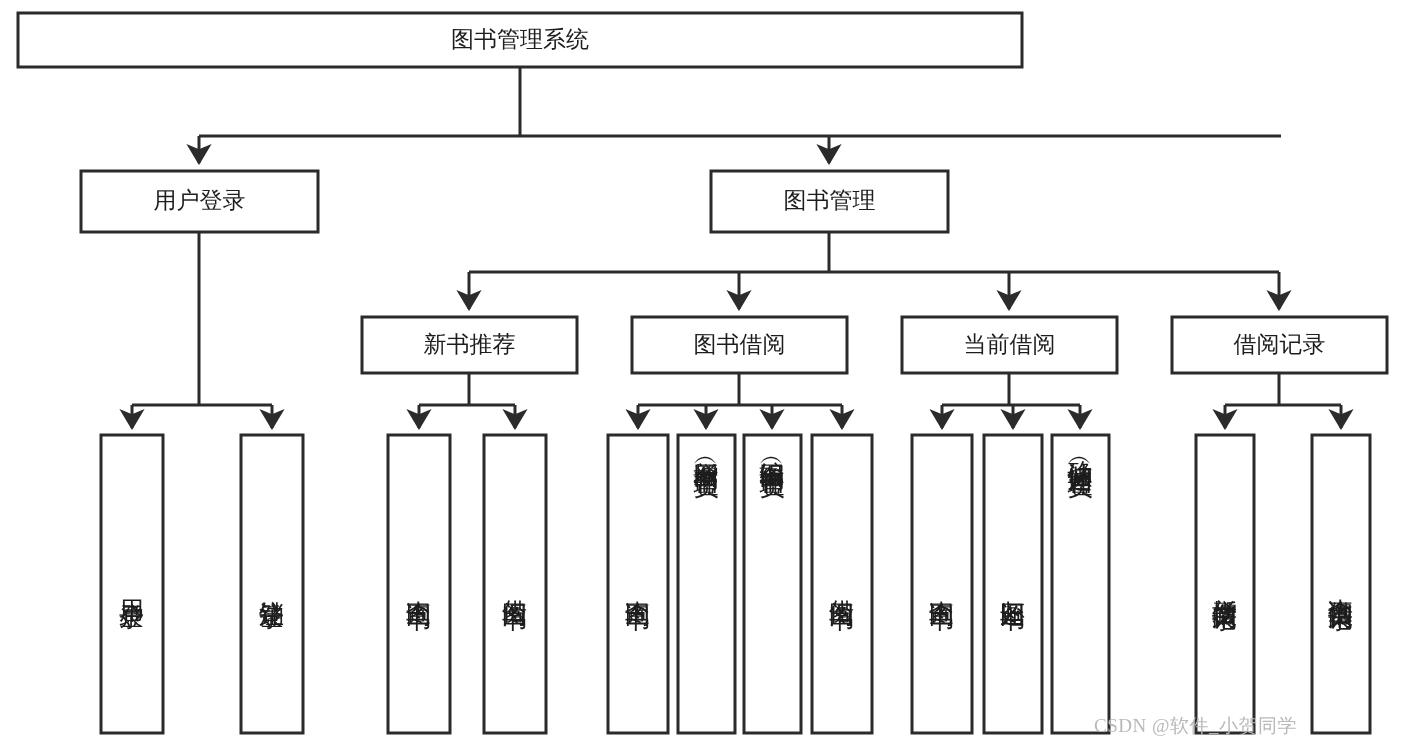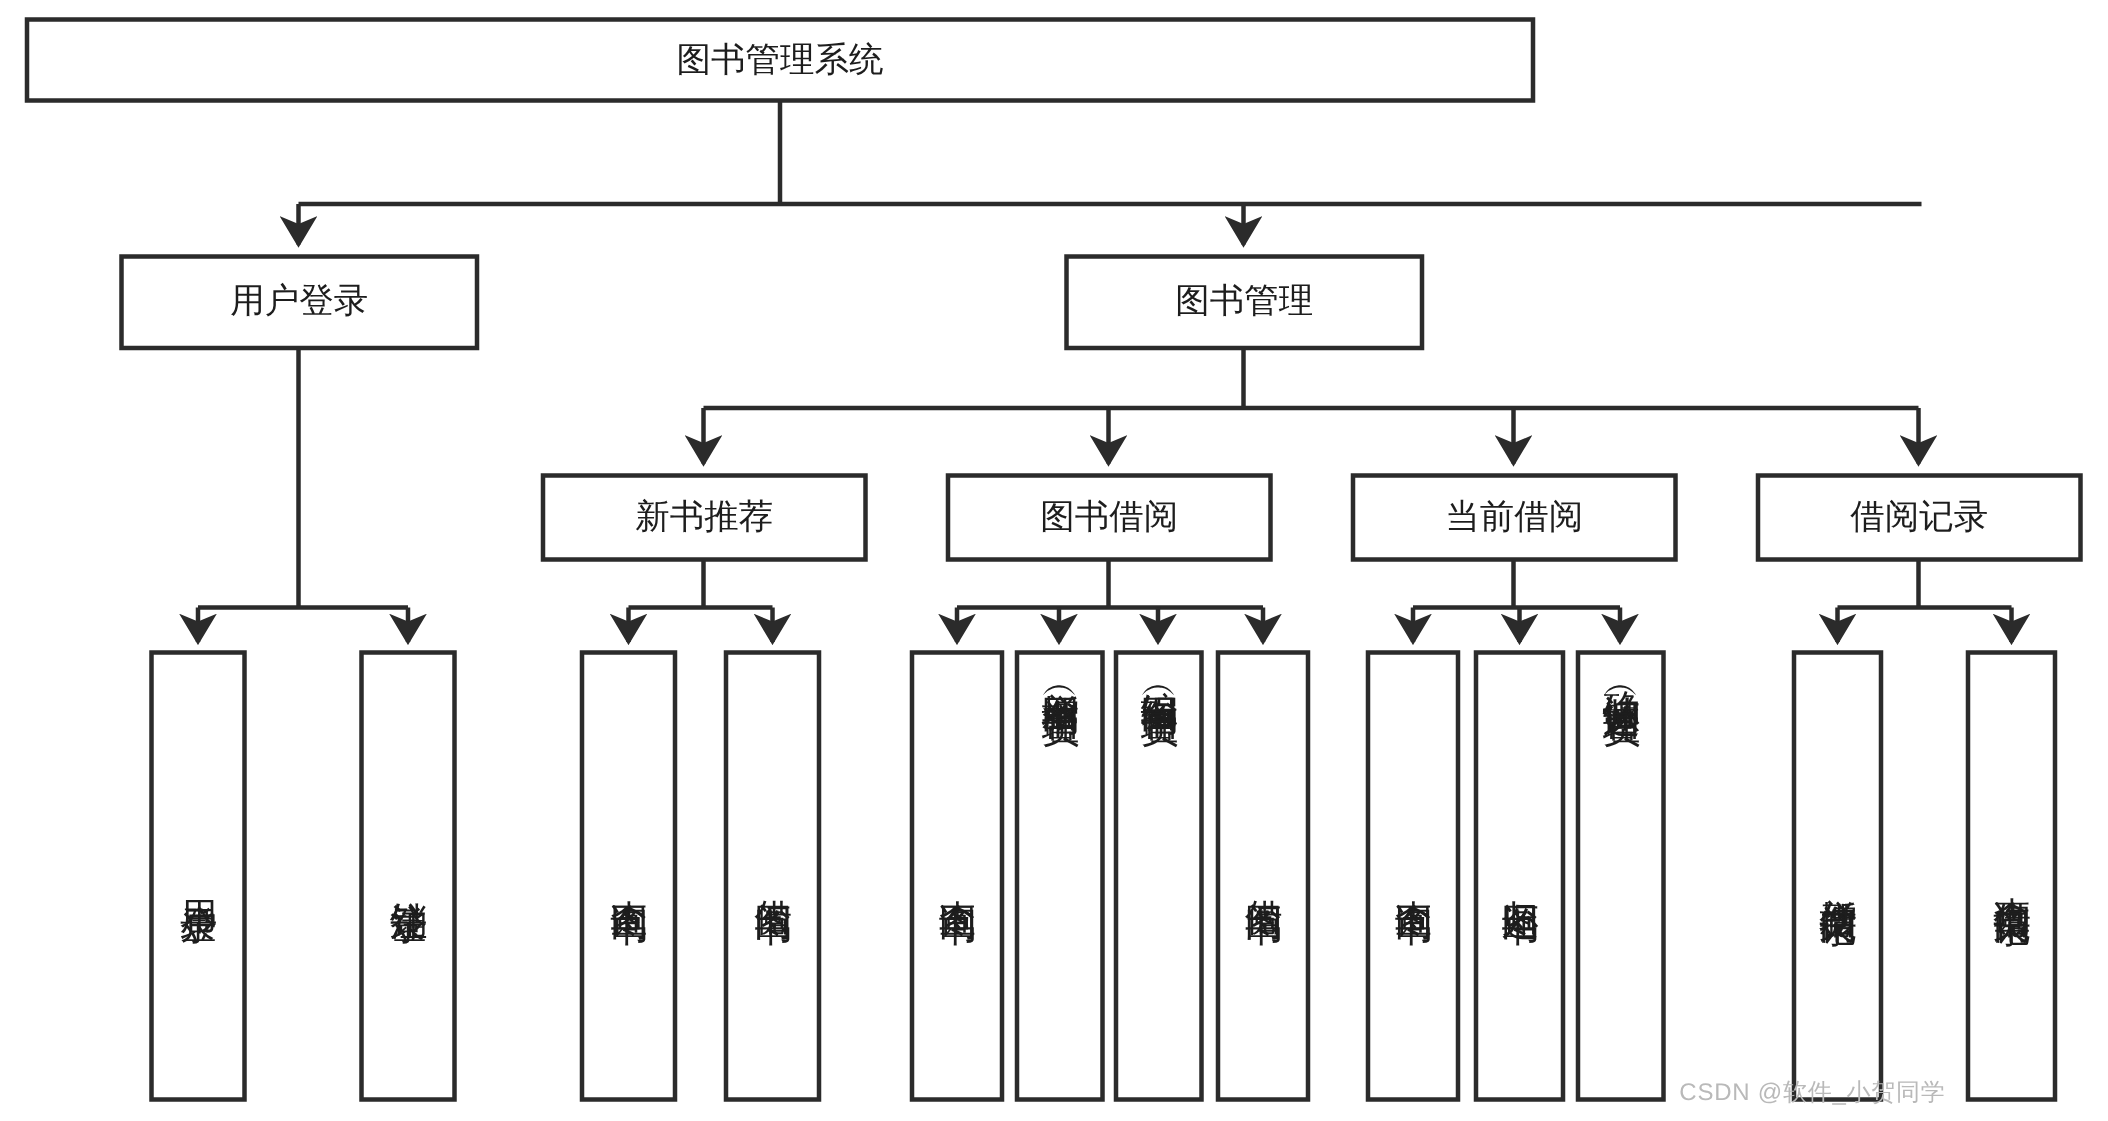--- a/index.html
+++ b/index.html
@@ -62,22 +62,22 @@
     line-height: 1.12;
     letter-spacing: 2px;
     color: #1d1d1d;
     white-space: nowrap;
     text-align: center;
   }
   .watermark {
     position: absolute;
     right: 8px;
     bottom: 8px;
-    font-family: Liberation Sans, sans-serif;
-    font-size: 16px;
+    font-family: Liberation Serif, serif;
+    font-size: 19px;
     color: #b9b9b9;
     letter-spacing: 0.5px;
     white-space: nowrap;
     margin-left: 45px;
   }
 </style>
 </head>
 <body>
 
 <div id="diagram-root">

